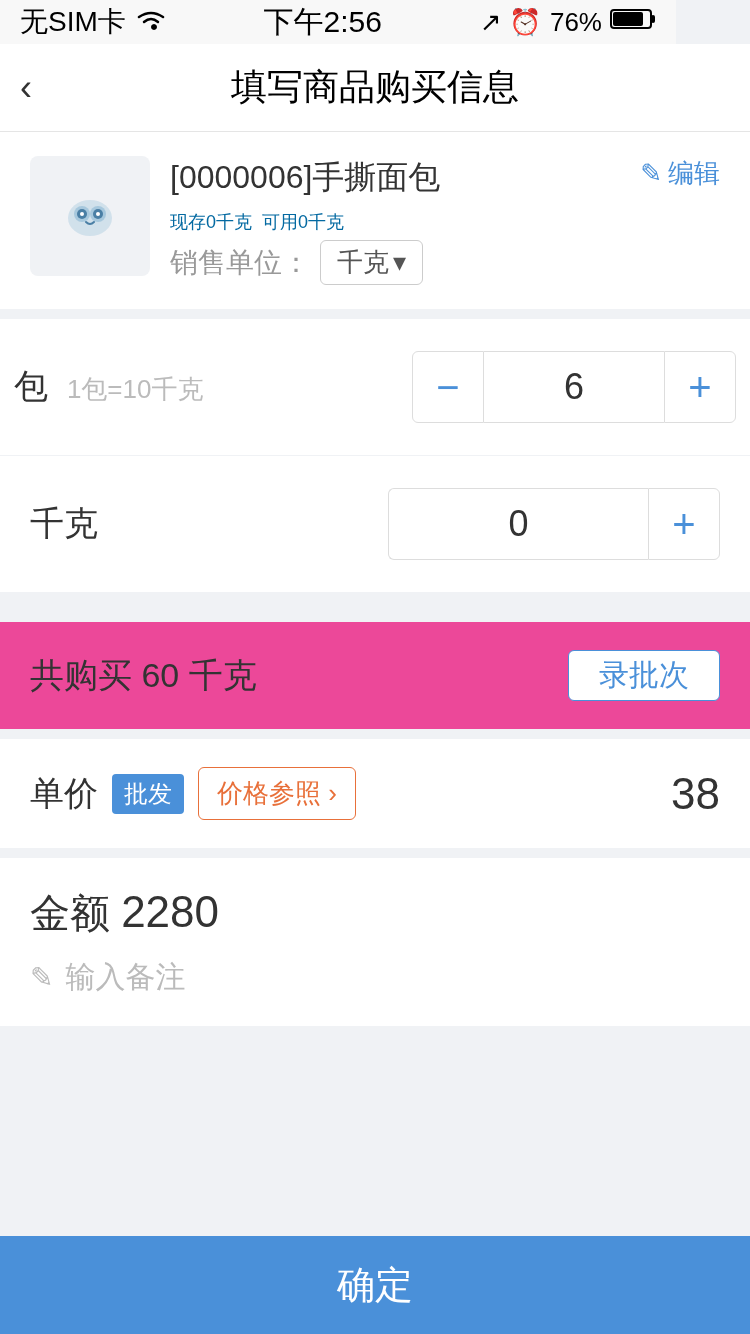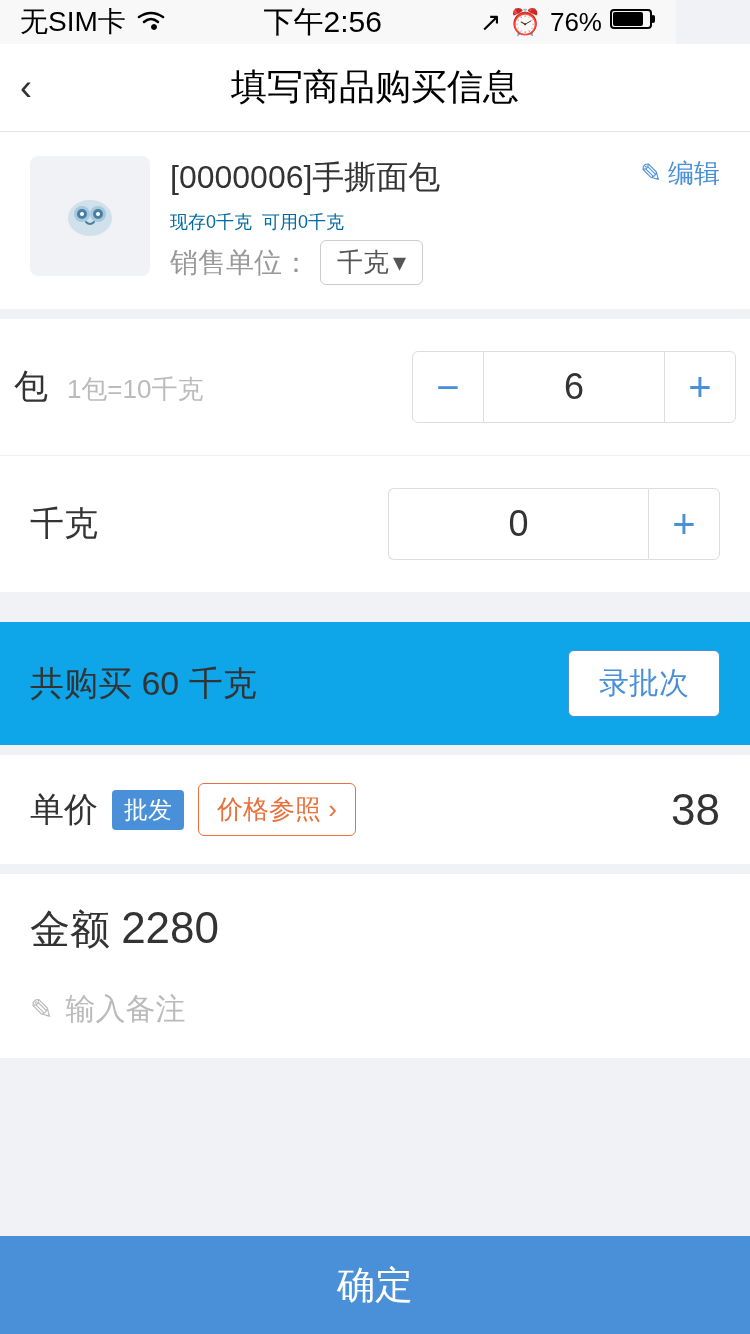--- a/index.html
+++ b/index.html
@@ -179,29 +179,29 @@
       align-items: center;
       justify-content: center;
     }
 
     
     .total-row {
       display: flex;
       align-items: center;
       justify-content: space-between;
       padding: 28px 30px;
-      background: #0ea5e9;
+      background: #ec4899;
       border-bottom: 10px solid #f0f2f5;
       margin-top: 30px;
     }
     .total-text { font-size: 34px; color: #333; }
     .record-btn {
       border: 1px solid #4a90d9;
       border-radius: 6px;
-      padding: 12px 30px;
+      padding: 4px 30px;
       font-size: 30px;
       color: #4a90d9;
       background: #fff;
       cursor: pointer;
     }
 
     
     .price-section {
       background: #fff;
       padding: 28px 30px;
@@ -235,21 +235,21 @@
 
     
     .amount-section {
       background: #fff;
       padding: 28px 30px;
       border-bottom: 10px solid #f0f2f5;
     }
     .amount-line {
       font-size: 40px;
       color: #333;
-      margin-bottom: 32px;
+      margin-bottom: 16px;
     }
     .amount-value { font-size: 44px; color: #333; font-weight: 500; }
     .note-line {
       display: flex;
       align-items: center;
       gap: 12px;
       color: #bbb;
       font-size: 30px;
     }
     .note-icon { font-size: 28px; color: #bbb; }

